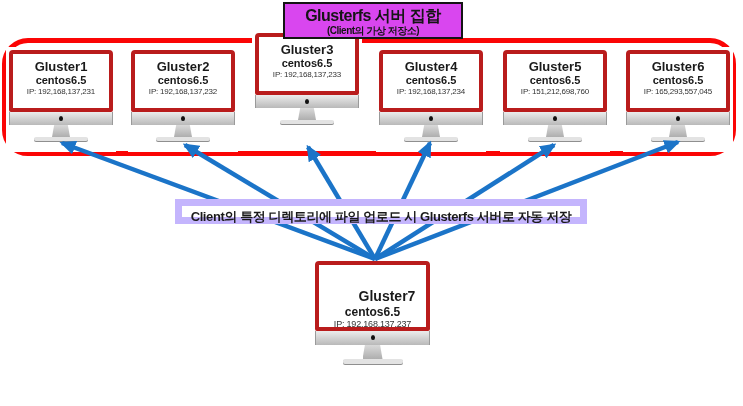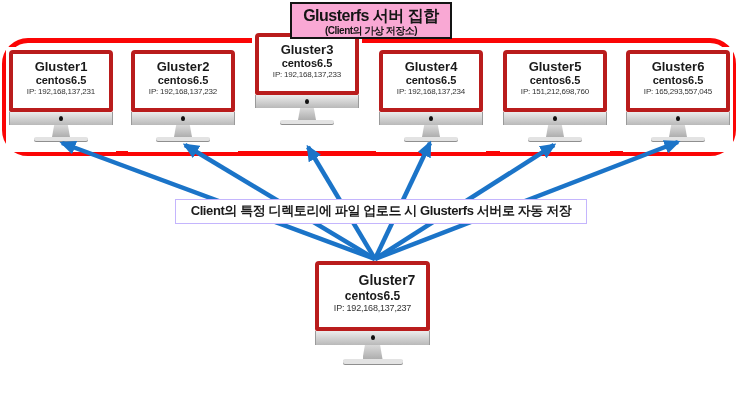--- a/index.html
+++ b/index.html
@@ -14,22 +14,22 @@
 
   
   .boundary{
     position:absolute;left:2px;top:38px;width:734px;height:118px;
     border:5px solid var(--boundary-red);border-radius:26px;
     box-sizing:border-box;z-index:1;background:transparent;
   }
 
   
   .title-box{
-    position:absolute;left:290px;top:2px;width:162px;height:37px;
-    background:#f9a8d4;border:2px solid #141414;box-sizing:border-box;
+    position:absolute;left:283px;top:2px;width:180px;height:37px;
+    background:#d946ef;border:2px solid #141414;box-sizing:border-box;
     text-align:center;z-index:5;
   }
   .title-box .t1{font-size:16px;font-weight:bold;color:#151515;line-height:19px;margin-top:2px;letter-spacing:-0.5px;}
   .title-box .t2{font-size:10px;font-weight:bold;color:#151515;line-height:11px;letter-spacing:-0.5px;}
 
   
   .imac{position:absolute;width:110px;height:105px;background:#fff;z-index:2;}
   .imac .screen{
     margin:3px 3px 0 3px;height:62px;background:#ffffff;
     border:4px solid #b91c1c;border-radius:4px 4px 2px 2px;
@@ -53,40 +53,40 @@
     clip-path:polygon(12% 0,88% 0,100% 100%,0 100%);
   }
   .imac .foot{
     width:54px;height:4px;margin:0 auto;background:#e3e3e3;
     border-radius:2px;box-shadow:0 1px 0 #8f8f8f;
   }
 
   
   .imac.client{left:310px;top:258px;width:125px;height:110px;z-index:2;}
   .imac.client .screen{margin:3px 5px 0 5px;height:70px;border-width:4px;}
-  .imac.client .name{font-size:14px;line-height:17px;margin-top:7px;padding-left:29px;}
+  .imac.client .name{font-size:14px;line-height:17px;margin-top:23px;padding-left:29px;}
   .imac.client .os{font-size:12px;line-height:14px;}
   .imac.client .ip{font-size:9px;line-height:11px;}
   .imac.client .chin{margin:0 5px;height:14px;}
   .imac.client .neck{height:14px;width:20px;}
   .imac.client .foot{width:60px;height:5px;}
 
   
   .s0{left:6px;top:47px;}  .s1{left:128px;top:47px;} .s2{left:252px;top:30px;}
   .s3{left:376px;top:47px;}.s4{left:500px;top:47px;} .s5{left:623px;top:47px;}
 
   
   svg.arrows{position:absolute;inset:0;z-index:3;pointer-events:none;}
   .arrow-line{stroke:var(--arrow-blue);stroke-width:4.5;fill:none;}
   .arrow-head{fill:var(--arrow-blue);}
 
   
   .annotation{
     position:absolute;left:175px;top:199px;width:412px;height:25px;
-    background:#fff;border:1px solid #c4b5fd;box-sizing:border-box;
+    background:#fff;border:7px solid #c4b5fd;box-sizing:border-box;
     text-align:center;line-height:22px;font-size:13px;font-weight:600;
     color:#1a1a1a;letter-spacing:-0.4px;z-index:4;
   }
 </style>
 </head>
 <body style="--arrow-blue: #1b74c8; --boundary-red: #fb0505;">
 
 <div class="stage">
 
   <div class="boundary"></div>

